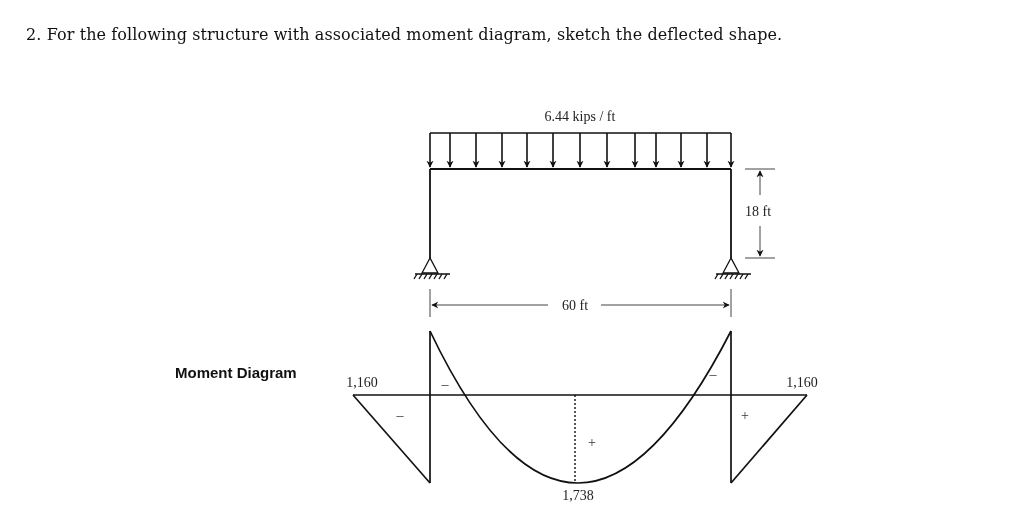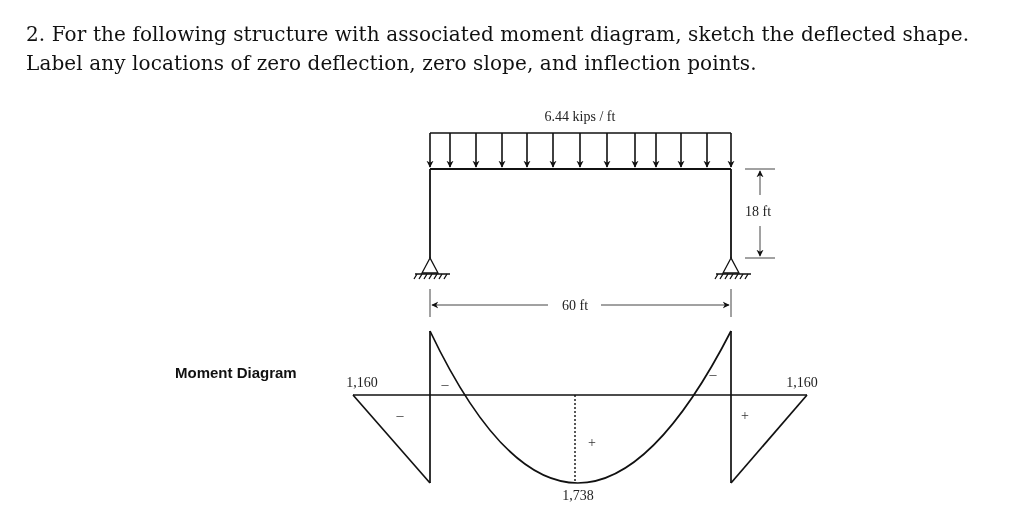--- a/index.html
+++ b/index.html
@@ -1,34 +1,33 @@
 <!DOCTYPE html>
 <html><head>
 <meta charset="utf-8">
 <style>
   html, body { margin: 0; padding: 0; background: #ffffff; }
   body { width: 1024px; height: 527px; position: relative; overflow: hidden; }
   .problem {
     position: absolute; left: 26px; top: 20px;
     font-family: "DejaVu Serif", "Liberation Serif", serif;
-    font-size: 20px; line-height: 29px; color: #111;
+    font-size: 16px; line-height: 29px; color: #111;
     letter-spacing: 0.1px;
   }
   .problem p { margin: 0; }
   svg { position: absolute; left: 0; top: 0; }
   .lbl { font-family: "Liberation Serif", "DejaVu Serif", serif; font-size: 14px; fill: #222; }
   .sign { font-family: "Liberation Serif", "DejaVu Serif", serif; font-size: 14px; fill: #333; }
   .title-lbl { font-family: "Liberation Sans", "DejaVu Sans", sans-serif; font-size: 15px; font-weight: bold; fill: #111; }
 </style>
 </head>
 <body>
 
 <div class="problem">
   <p>2. For the following structure with associated moment diagram, sketch the deflected shape.</p>
-  <p>Label any locations of zero deflection, zero slope, and inflection points.</p>
 </div>
 
 <svg width="1024" height="527" viewBox="0 0 1024 527">
   <defs>
     <marker id="ah" viewBox="0 0 10 10" refX="9" refY="5" markerWidth="7" markerHeight="9" orient="auto-start-reverse" markerUnits="userSpaceOnUse">
       <path d="M0,0 L10,5 L0,10 L3,5 Z" fill="#111"></path>
     </marker>
   </defs>
 
   <g stroke="#111" stroke-width="1.6" fill="none">

